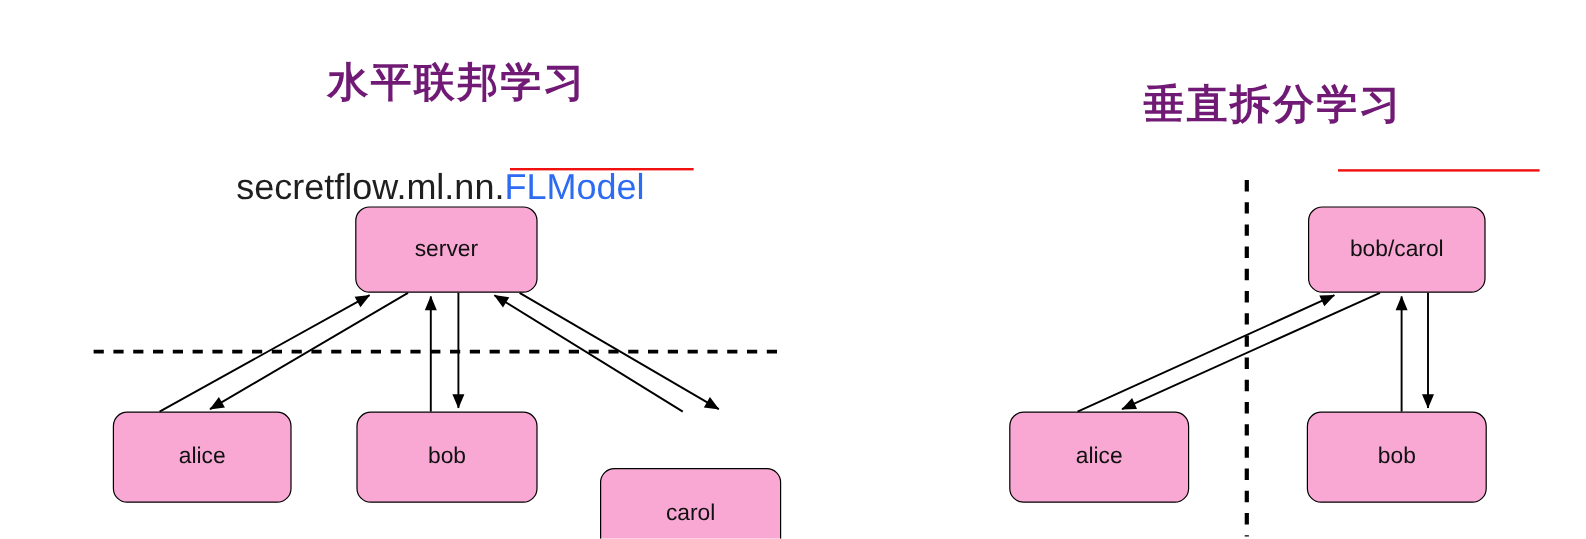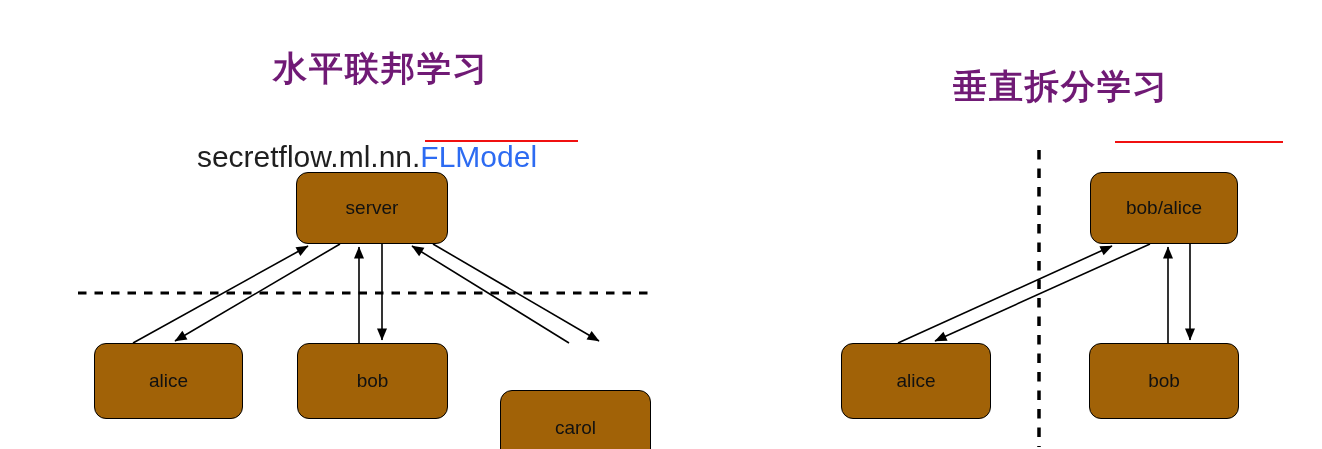--- a/index.html
+++ b/index.html
@@ -36,21 +36,21 @@
     white-space: nowrap;
   }
   .code-line .hl { color: #2d6bf2; }
   .red-underline {
     position: absolute;
     height: 2px;
     background: #f01010;
   }
   .node {
     position: absolute;
-    background: #a16207;
+    background: #f9a8d4;
     border: 1.6px solid #000000;
     border-radius: 12px;
     display: flex;
     align-items: center;
     justify-content: center;
     box-sizing: border-box;
   }
   .node-label {
     font-size: 19px;
     color: #111111;
@@ -107,21 +107,21 @@
   <div class="node" style="left:500px; top:343px; width:151px; height:76px;margin-top:47px;">
     <span class="node-label">carol</span>
   </div>
 
   <div class="panel-title" style="left:1061px;margin-top:18px;">垂直拆分学习</div>
 
 
   <div class="red-underline" style="left:1115px; top:141px; width:168px;"></div>
 
   <div class="node" style="left:1090px; top:172px; width:148px; height:72px;">
-    <span class="node-label">bob/alice</span>
+    <span class="node-label">bob/carol</span>
   </div>
 
   <div class="node" style="left:841px; top:343px; width:150px; height:76px;">
     <span class="node-label">alice</span>
   </div>
 
   <div class="node" style="left:1089px; top:343px; width:150px; height:76px;">
     <span class="node-label">bob</span>
   </div>
 

